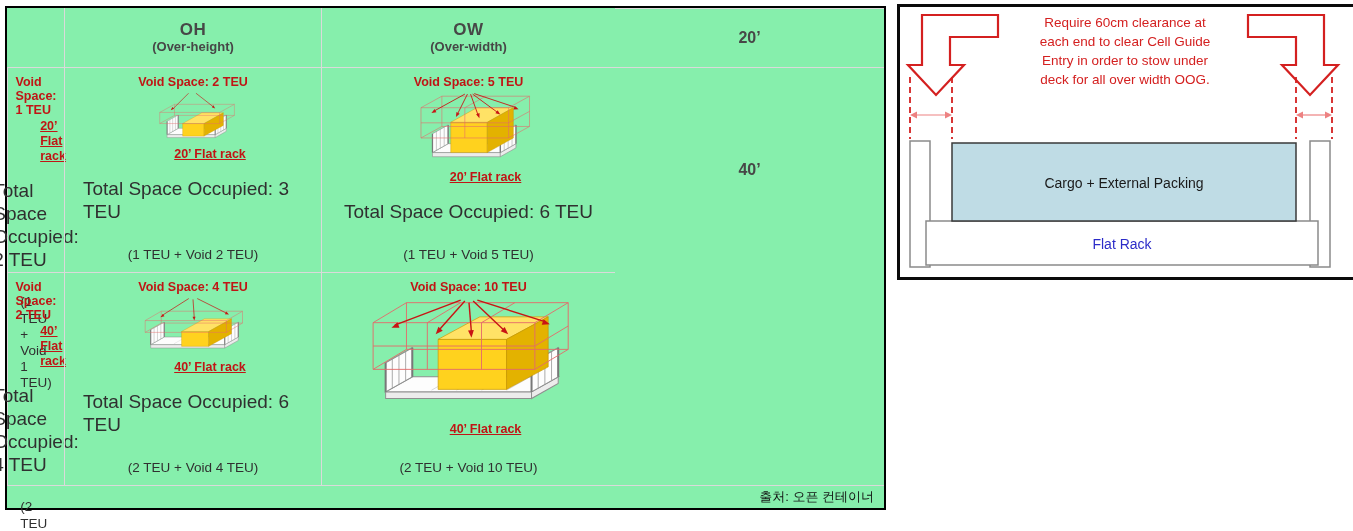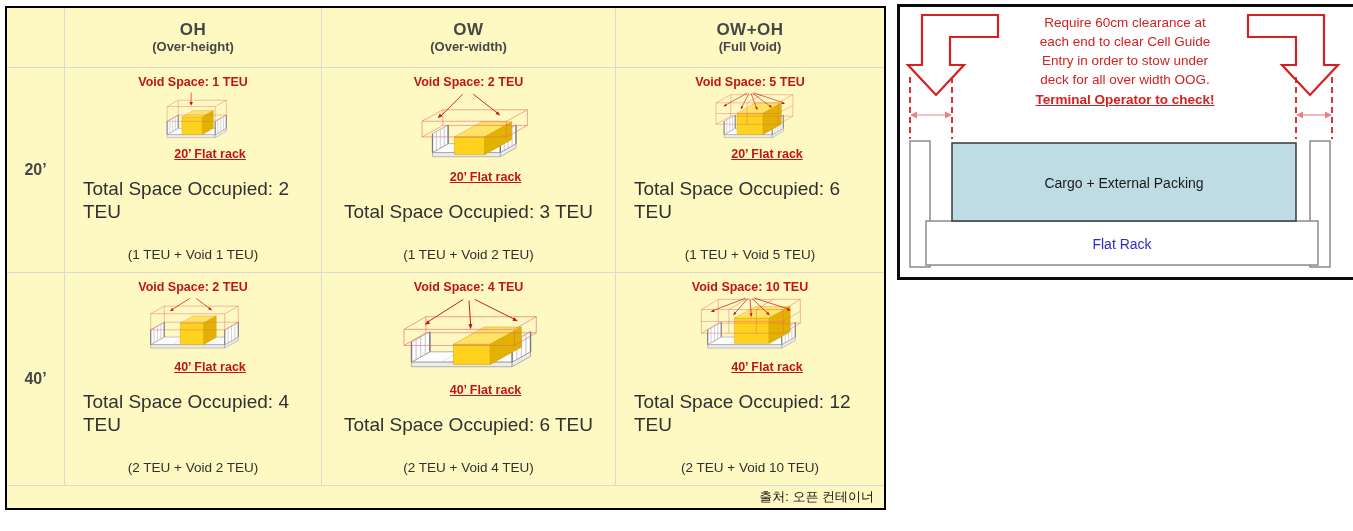--- a/index.html
+++ b/index.html
@@ -1,20 +1,20 @@
 <!DOCTYPE html>
 <html><head>
 <meta charset="utf-8">
 <style>
   html,body{margin:0;padding:0;background:#fff;}
   body{width:1353px;height:531px;position:relative;font-family:"Liberation Sans",sans-serif;overflow:hidden;}
 
   
   .oog-table{position:absolute;left:5px;top:6px;width:881px;height:504px;border:2px solid #000;
-    box-sizing:border-box;background:#fef9c3;display:grid;
+    box-sizing:border-box;background:#86efac;display:grid;
     grid-template-columns:57px 257px 294px 269px;
     grid-template-rows:59px 205px 213px 23px;}
   .oog-table>div{box-sizing:border-box;}
   .bl{border-left:1px solid #dadada;}
   .bt{border-top:1px solid #dadada;}
   .hcell{display:flex;flex-direction:column;align-items:center;justify-content:center;}
   .hcode{font-size:17px;font-weight:bold;color:#474747;letter-spacing:.5px;line-height:1.15;}
   .hsub{font-size:13px;font-weight:bold;color:#474747;line-height:1.15;}
   .rlabel{display:flex;align-items:center;justify-content:center;font-size:16px;font-weight:bold;color:#474747;}
   .cell{display:flex;flex-direction:column;align-items:center;padding:8px 18px 9px;}
@@ -59,24 +59,20 @@
 <div class="oog-table">
 
   <div class="hcell"></div>
   <div class="hcell bl">
     <div class="hcode">OH</div>
     <div class="hsub">(Over-height)</div>
   </div>
   <div class="hcell bl">
     <div class="hcode">OW</div>
     <div class="hsub">(Over-width)</div>
-  </div>
-  <div class="hcell bl">
-    <div class="hcode">OW+OH</div>
-    <div class="hsub">(Full Void)</div>
   </div>
 
   <div class="rlabel bt">20’</div>
 
   <div class="cell bl bt">
     <div class="void-label">Void Space: 1 TEU</div>
     <svg class="illus" width="220" height="120" viewBox="0 0 240 150">
       <g>
         <polygon class="rackface" points="50,118 180,118 210,101 80,101"></polygon>
         <polygon class="rackside" points="50,118 180,118 180,126 50,126"></polygon>
@@ -369,34 +365,32 @@
           <polygon class="vhead" points="85,46 88.3,37 93.5,41.6"></polygon>
         <line class="varrow" x1="125" y1="8" x2="128" y2="45"></line>
           <polygon class="vhead" points="128,50 123.8,41.3 130.8,40.7"></polygon>
         <line class="varrow" x1="130" y1="6" x2="168" y2="42"></line>
           <polygon class="vhead" points="172,46 163,42.4 167.8,37.2"></polygon>
         <line class="varrow" x1="135" y1="5" x2="217" y2="31"></line>
           <polygon class="vhead" points="222,34 212.3,34.6 214.5,28"></polygon>
       </g>
     </svg>
     <div class="rack-cap">40’ Flat rack</div>
-    <div class="occ">Total Space Occupied: 12 TEU</div>
     <div class="brk">(2 TEU + Void 10 TEU)</div>
   </div>
 
   <div class="src-row bt">출처: 오픈 컨테이너</div>
 </div>
 
 <div class="clr-panel">
   <div class="clr-note">
     <div>Require  60cm  clearance  at</div>
     <div>each end to clear Cell Guide</div>
     <div>Entry in order to stow under</div>
     <div>deck for all over width OOG.</div>
-    <div class="em">Terminal Operator to check!</div>
   </div>
   <svg class="clr-svg" width="446" height="270" viewBox="0 0 446 270">
     <g>
       <polygon class="blk-arrow" points="22,8 98,8 98,30 50,30 50,58 64,58 36,88 8,58 22,58"></polygon>
     </g>
     <g>
       <polygon class="blk-arrow" points="424,8 348,8 348,30 396,30 396,58 382,58 410,88 438,58 424,58"></polygon>
     </g>
     <g>
       <line class="dash" x1="10" y1="70" x2="10" y2="132"></line>

